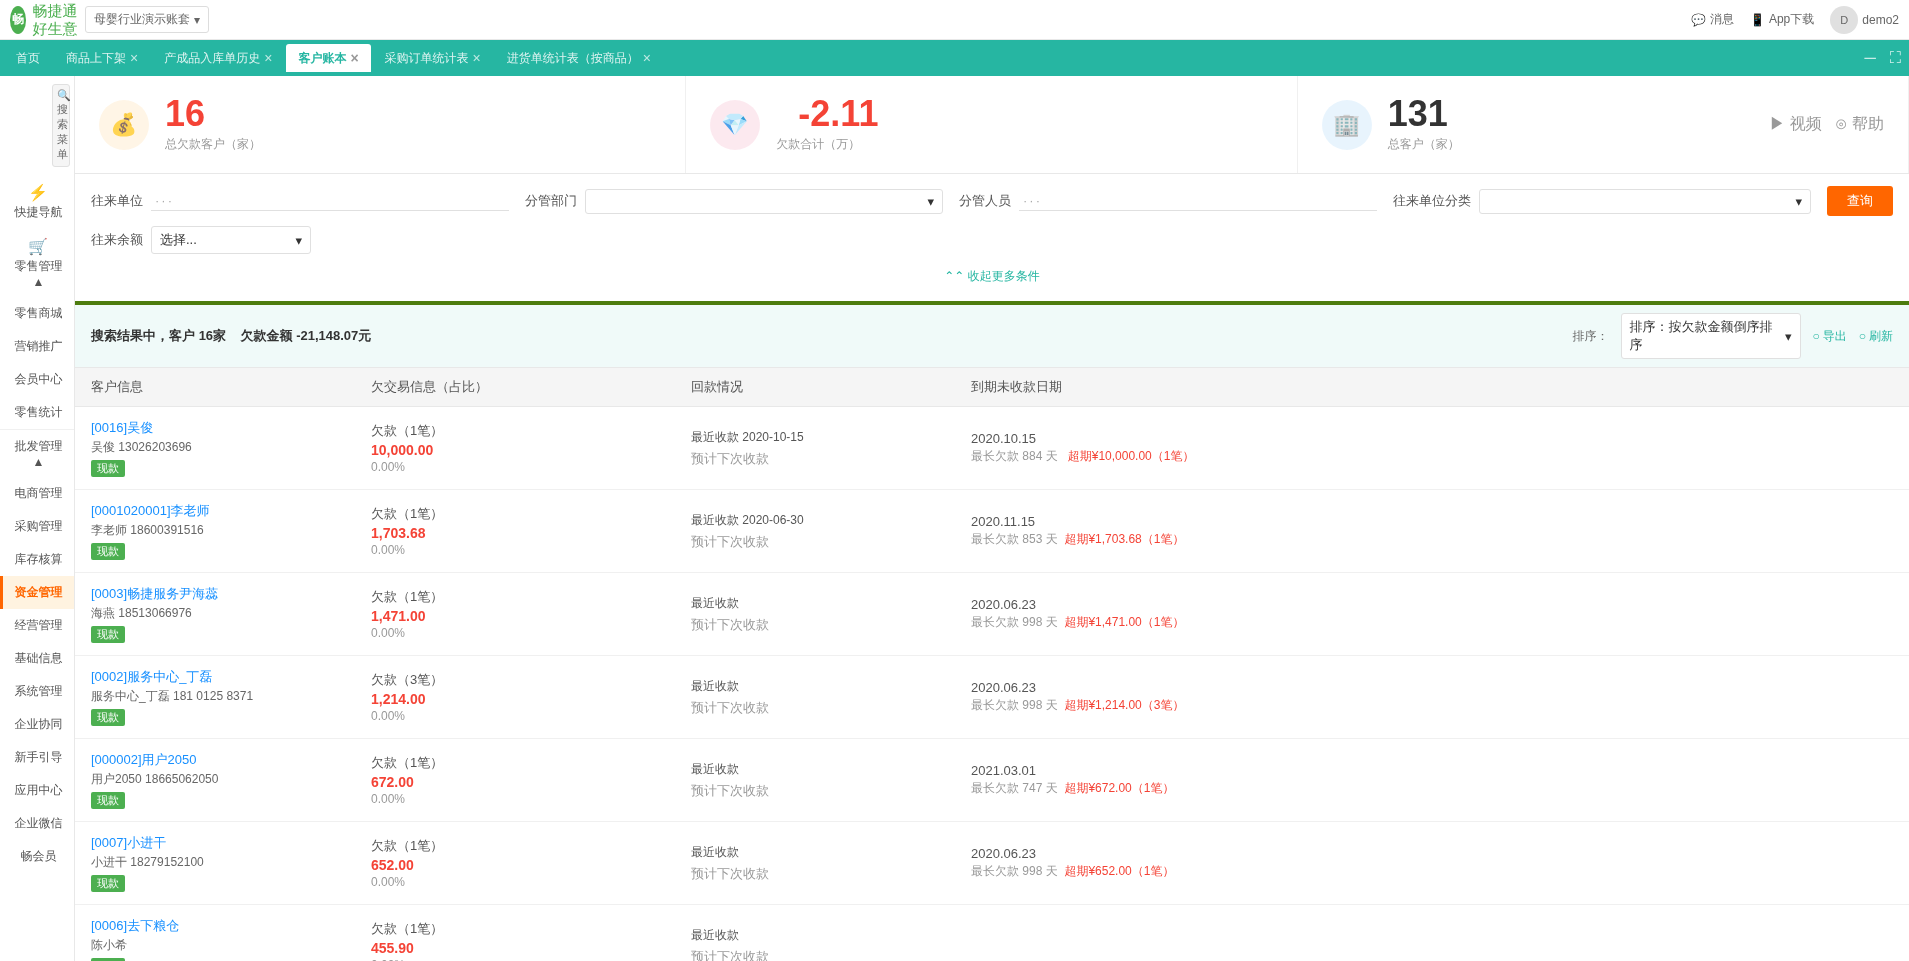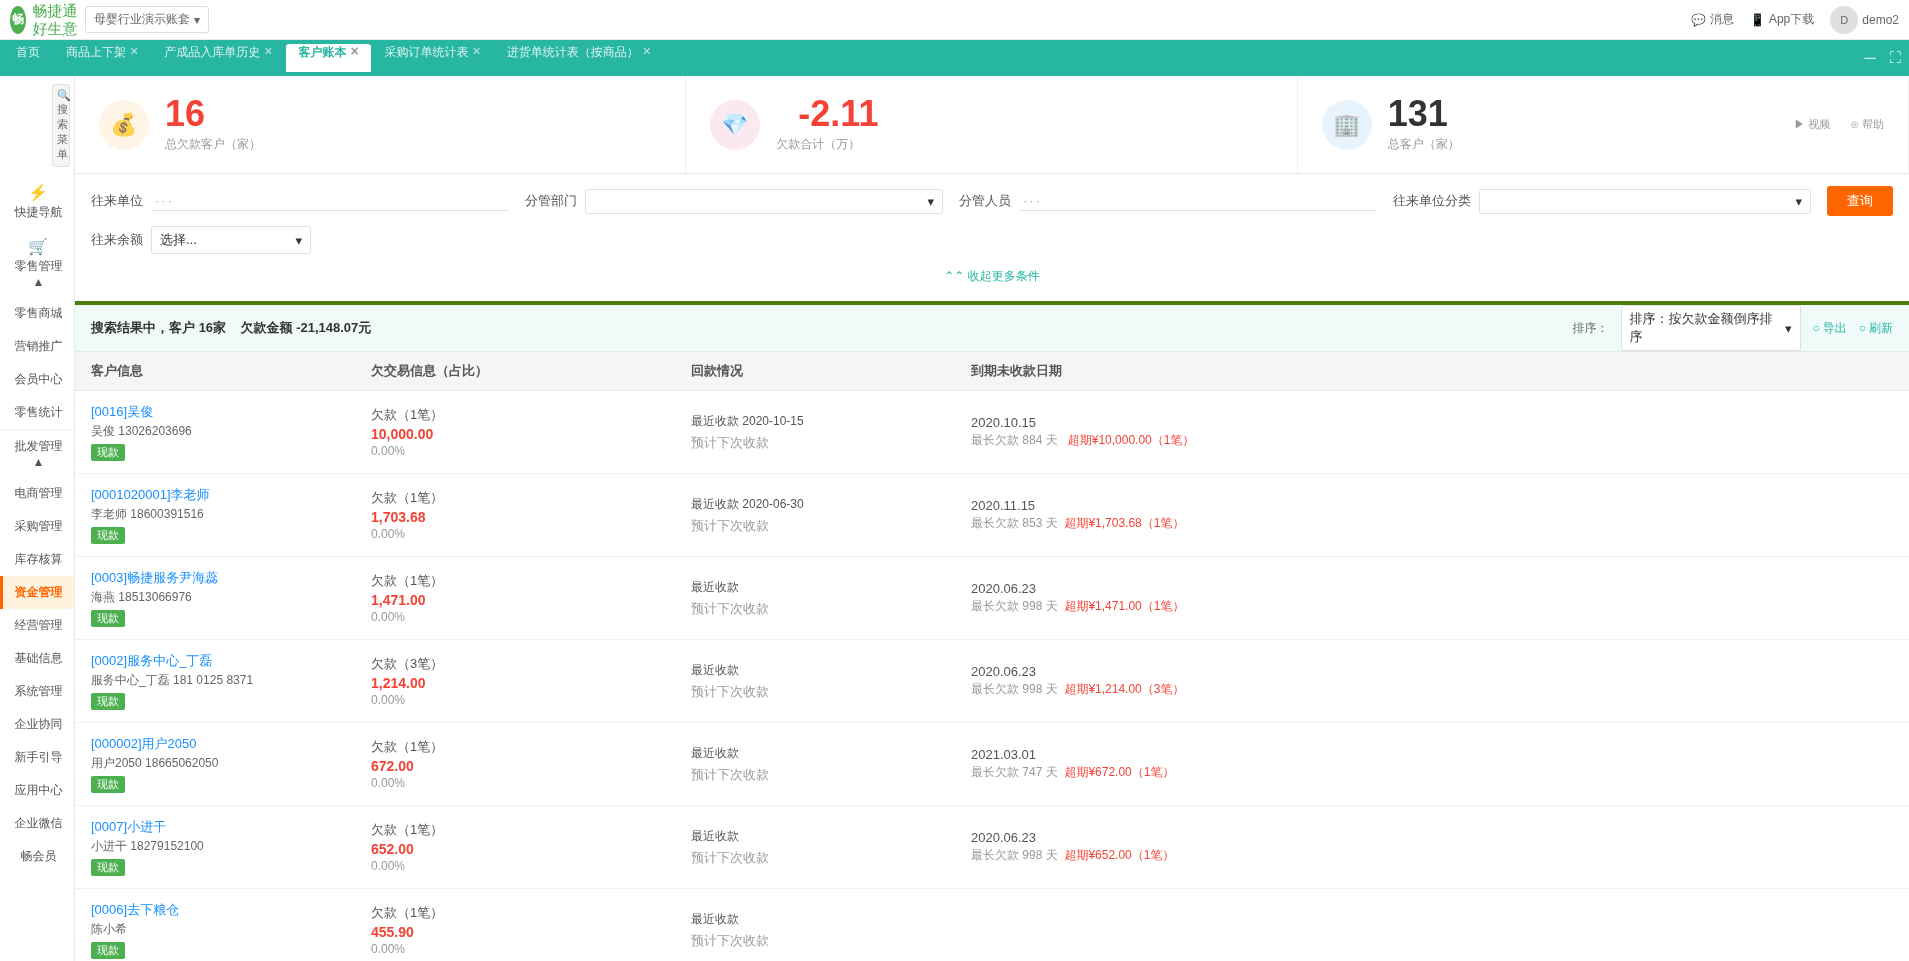--- a/index.html
+++ b/index.html
@@ -10,21 +10,21 @@
     .logo-area { display: flex; align-items: center; gap: 6px; width: 75px; }
     .logo-icon { width: 28px; height: 28px; background: #4CAF50; border-radius: 50%; display: flex; align-items: center; justify-content: center; color: #fff; font-size: 12px; font-weight: bold; }
     .app-name { font-size: 15px; color: #4CAF50; line-height: 1.2; }
     .demo-selector { font-size: 12px; color: #666; padding: 4px 8px; border: 1px solid #ddd; border-radius: 3px; cursor: pointer; display: flex; align-items: center; gap: 4px; }
     .top-right { margin-left: auto; display: flex; align-items: center; gap: 16px; }
     .top-btn { display: flex; align-items: center; gap: 4px; font-size: 12px; color: #666; cursor: pointer; }
     .avatar { width: 28px; height: 28px; background: #e0e0e0; border-radius: 50%; display: flex; align-items: center; justify-content: center; font-size: 11px; color: #666; }
     
     
     .tab-bar { display: flex; align-items: center; background: #26b6a2; height: 36px; padding: 0 4px; overflow-x: auto; }
-    .tab-item { display: flex; align-items: flex-start; padding: 0 12px; height: 28px; border-radius: 3px 3px 0 0; font-size: 12px; color: rgba(255,255,255,0.85); cursor: pointer; white-space: nowrap; gap: 4px; margin-right: 2px; }
+    .tab-item { display: flex; align-items: center; padding: 0 12px; height: 28px; border-radius: 3px 3px 0 0; font-size: 12px; color: rgba(255,255,255,0.85); cursor: pointer; white-space: nowrap; gap: 4px; margin-right: 2px; }
     .tab-item.active { background: #fff; color: #26b6a2; font-weight: bold; }
     .tab-close { font-size: 14px; color: rgba(255,255,255,0.7); line-height: 1; }
     .tab-item.active .tab-close { color: #999; }
     .tab-bar-right { margin-left: auto; display: flex; gap: 6px; }
     .tab-bar-btn { color: rgba(255,255,255,0.8); font-size: 16px; cursor: pointer; padding: 0 4px; }
     
     
     .layout { display: flex; height: calc(100vh - 76px); }
     
     
@@ -45,42 +45,42 @@
     .stat-card { flex: 1; padding: 20px 24px; display: flex; align-items: center; gap: 16px; border-right: 1px solid #f0f0f0; }
     .stat-icon { width: 50px; height: 50px; border-radius: 50%; display: flex; align-items: center; justify-content: center; font-size: 22px; opacity: 0.8; }
     .stat-icon.orange { background: #fff3e0; }
     .stat-icon.pink { background: #fce4ec; }
     .stat-icon.blue { background: #e3f2fd; }
     .stat-value { font-size: 36px; font-weight: bold; line-height: 1; }
     .stat-value.red { color: #f44336; }
     .stat-value.neg { color: #f44336; margin-left: 22px; }
     .stat-value.black { color: #333; }
     .stat-label { font-size: 12px; color: #999; margin-top: 4px; }
-    .stat-top-right { margin-left: auto; font-size: 11px; color: #999; display: flex; gap: 20px; align-items: center; }
+    .stat-top-right { margin-left: auto; font-size: 16px; color: #999; display: flex; gap: 13px; align-items: center; }
     
     
     .filter-area { background: #fff; padding: 12px 16px; border-bottom: 4px solid #4d7c0f; }
     .filter-row { display: flex; align-items: center; gap: 16px; margin-bottom: 10px; }
     .filter-item { display: flex; align-items: center; gap: 8px; flex: 1; }
     .filter-label { font-size: 13px; color: #555; white-space: nowrap; }
     .filter-select { flex: 1; border: 1px solid #e0e0e0; border-radius: 3px; padding: 4px 8px; font-size: 13px; background: #fff; color: #333; display: flex; align-items: center; justify-content: space-between; cursor: pointer; }
     .filter-dots { color: #aaa; letter-spacing: 2px; }
     .filter-collapse { text-align: center; padding: 4px; font-size: 12px; color: #26b6a2; cursor: pointer; }
     .search-btn { background: #ff6600; color: #fff; border: none; padding: 6px 20px; border-radius: 3px; cursor: pointer; font-size: 13px; }
     
     
-    .results-bar { background: #f0faf9; padding: 0 16px; display: flex; align-items: center; justify-content: space-between; border-bottom: 1px solid #e8e8e8; }
+    .results-bar { background: #f0faf9; padding: 8px 16px; display: flex; align-items: center; justify-content: space-between; border-bottom: 1px solid #e8e8e8; }
     .results-text { font-size: 13px; color: #555; }
     .results-text span { color: #333; font-weight: bold; }
     .results-right { display: flex; align-items: center; gap: 12px; font-size: 12px; color: #666; }
     .action-btn { display: flex; align-items: center; gap: 3px; color: #26b6a2; cursor: pointer; }
     
     
     .data-table { width: 100%; background: #fff; }
-    .table-header { display: grid; grid-template-columns: 280px 320px 280px 1fr; background: #f5f5f5; padding: 10px 16px; font-size: 13px; color: #555; font-weight: bold; border-bottom: 1px solid #e8e8e8; }
+    .table-header { display: grid; grid-template-columns: 280px 320px 280px 1fr; background: #f5f5f5; padding: 10px 16px; font-size: 13px; color: #555; font-weight: normal; border-bottom: 1px solid #e8e8e8; }
     .table-row-wrap { border-bottom: 1px solid #f0f0f0; padding: 12px 16px; display: grid; grid-template-columns: 280px 320px 280px 1fr; align-items: center; }
     
     .customer-name { font-size: 13px; color: #1890ff; cursor: pointer; }
     .customer-phone { font-size: 12px; color: #666; margin-top: 2px; }
     .badge-green { display: inline-block; background: #4CAF50; color: #fff; font-size: 11px; padding: 1px 6px; border-radius: 2px; margin-top: 4px; }
     
     .debt-count { font-size: 13px; color: #555; }
     .debt-amount { font-size: 14px; color: #f44336; font-weight: bold; margin-top: 2px; }
     .debt-ratio { font-size: 12px; color: #999; margin-top: 2px; }
     

